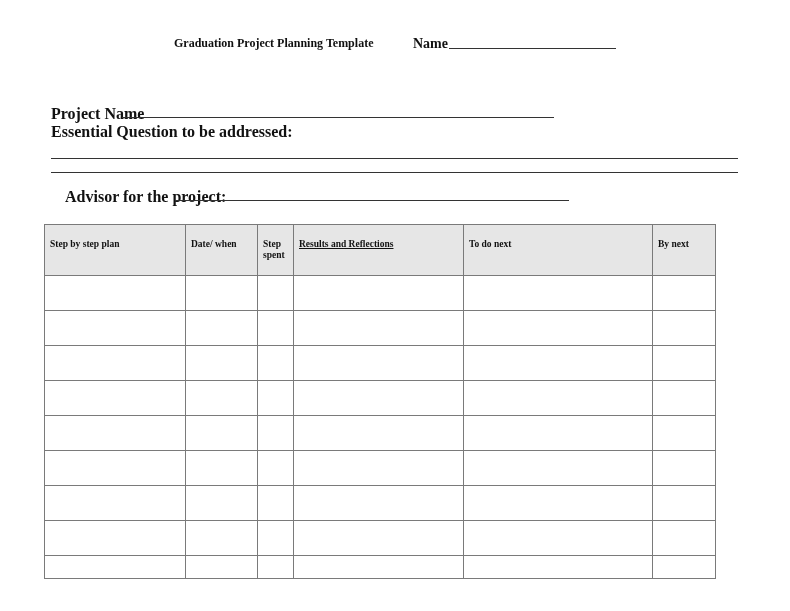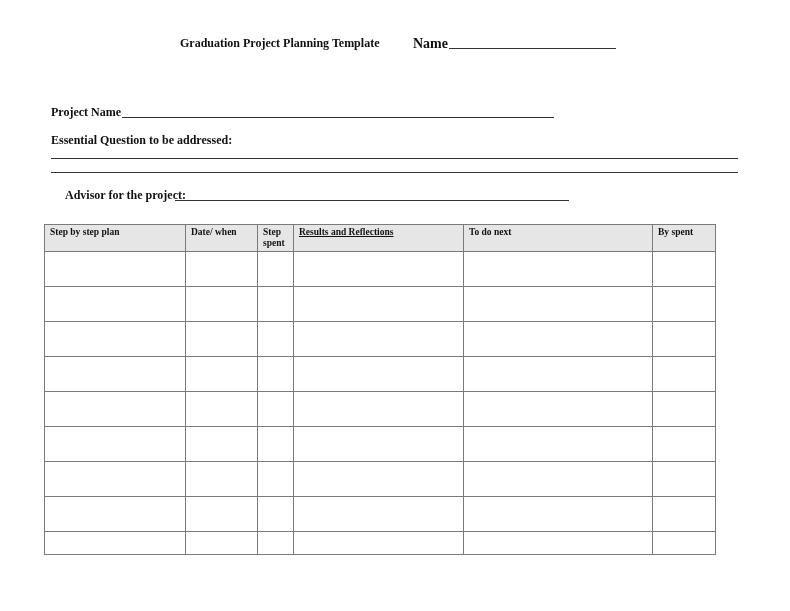--- a/index.html
+++ b/index.html
@@ -1,43 +1,43 @@
 <!DOCTYPE html>
 <html><head>
 <meta charset="utf-8">
 <style>
   html, body { margin:0; padding:0; background:#ffffff; }
   body { width:790px; height:611px; position:relative; overflow:hidden;
          font-family:"Liberation Serif", "DejaVu Serif", serif; color:#111; }
   .abs { position:absolute; }
   .bold { font-weight:bold; }
-  .title { left:180px; top:36px; font-size:12px; }
+  .title { left:174px; top:36px; font-size:12px; }
   .name-label { left:413px; top:36px; font-size:14px; }
   .line { position:absolute; border-bottom:1px solid #333; height:0; }
-  .lbl { font-size:12px;font-family:Liberation Serif, serif; }
+  .lbl { font-size:16px;font-family:Liberation Serif, serif; }
   table.plan { position:absolute; left:44px; top:224px; border-collapse:collapse;
                width:671px; table-layout:fixed; }
   table.plan td, table.plan th { border:1px solid #7a7a7a; padding:0; vertical-align:top; }
   table.plan th { background:#e6e6e6; font-size:9.5px; font-weight:bold; text-align:left;
-                  padding:2px 5px; height:20px; line-height:11px; }
+                  padding:14px 5px; height:20px; line-height:11px; }
   table.plan th.u span { text-decoration:underline;margin-top:48px; }
   table.plan tr.row td { height:34px; }
   table.plan tr.row.last td { height:22px; }
 </style>
 </head>
 <body>
 
 <div class="abs title bold">Graduation Project Planning Template</div>
 <div class="abs name-label bold">Name</div>
 <div class="line" style="left:449px; top:36px; width:167px; height:12px;"><span></span></div>
 
 <div class="abs lbl bold" style="left:51px; top:105px;">Project Name</div>
 <div class="line" style="left:122px; top:105px; width:432px; height:12px;"><span></span></div>
 
-<div class="abs lbl bold" style="left:51px; top:133px;">Essential Question to be addressed:</div>
+<div class="abs lbl bold" style="left:51px; top:123px;">Essential Question to be addressed:</div>
 <div class="line" style="left:51px; top:148px; width:687px; height:10px;"><span></span></div>
 <div class="line" style="left:51px; top:162px; width:687px; height:10px;"><span></span></div>
 
 <div class="abs lbl bold" style="left:65px; top:188px;">Advisor for the project:</div>
 <div class="line" style="left:175px; top:188px; width:394px; height:12px;"><span></span></div>
 
 <table class="plan">
   <colgroup>
     <col style="width:141px">
       <col style="width:72px">
@@ -46,21 +46,21 @@
       <col style="width:189px">
       <col style="width:63px">
   </colgroup>
   <tbody>
       <tr>
     <th><span>Step by step plan</span></th>
     <th><span>Date/ when</span></th>
     <th style="width:26px;"><span>Step spent</span></th>
     <th class="u"><span>Results and Reflections</span></th>
     <th><span>To do next</span></th>
-    <th><span>By spent</span></th>
+    <th><span>By next</span></th>
   </tr>
   <tr class="row">
         <td></td>
         <td></td>
         <td></td>
         <td></td>
         <td></td>
         <td></td>
       </tr>
   <tr class="row">

